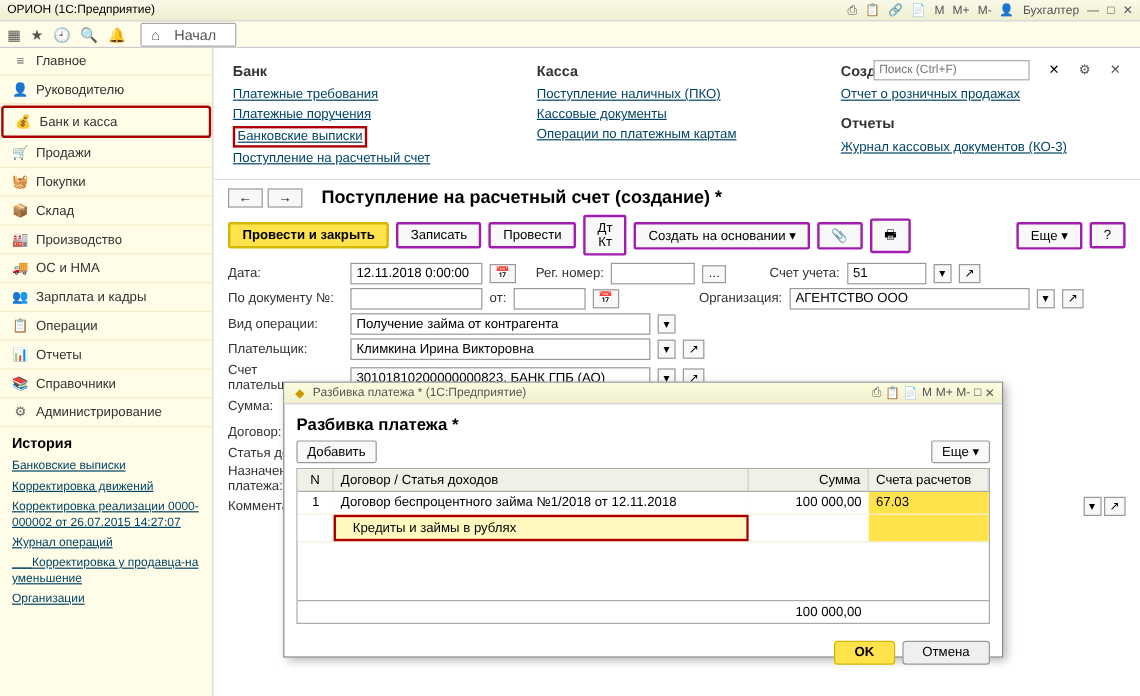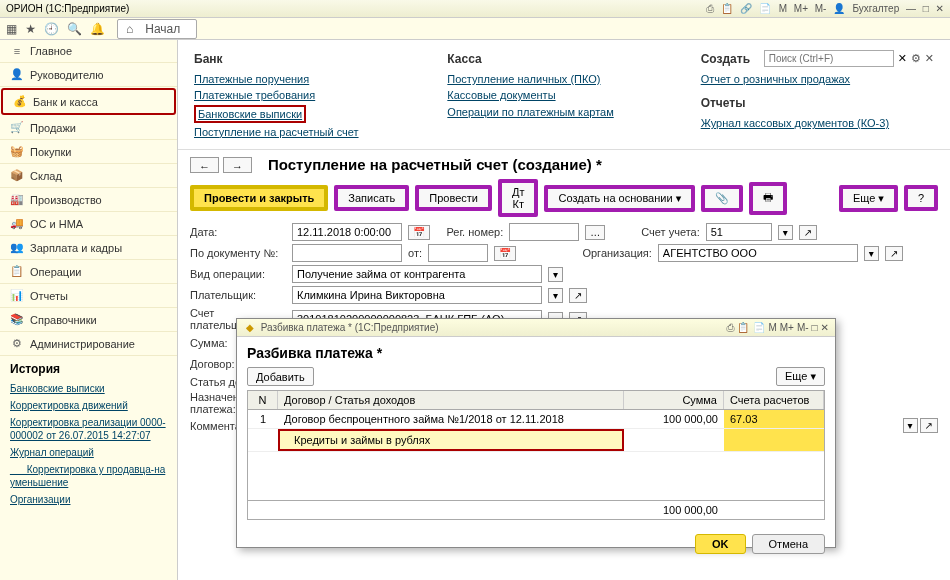--- a/index.html
+++ b/index.html
@@ -17,29 +17,29 @@
 .sidebar-item .icon { width: 14px; text-align: center; color: #666; }
 .history { padding: 6px 10px; }
 .history h4 { font-size: 12px; margin-bottom: 6px; }
 .history a { display: block; color: #046; text-decoration: underline; font-size: 10px; margin-bottom: 4px; cursor: pointer; line-height: 1.3; }
 .content { flex: 1; background: #fff; position: relative; overflow: hidden; }
 .nav-header { display: flex; padding: 12px 16px 4px; gap: 20px; }
 .nav-col { flex: 1; }
 .nav-col h4 { font-weight: bold; font-size: 12px; margin-bottom: 6px; color: #333; }
 .nav-col a { display: block; color: #046; font-size: 11px; text-decoration: underline; cursor: pointer; margin-bottom: 2px; line-height: 1.3; }
 .nav-col a.hl { border: 2px solid #a00; padding: 0 2px; display: inline-block; }
-.search-box { position: absolute; top: 10px; right: 16px; display: flex; align-items: center; gap: 4px; }
+.search-box { position: absolute; top: 10px; right: 16px; display: flex; align-items: center; gap: 16px; }
 .search-box input { width: 130px; font-size: 10px; padding: 2px 4px; border: 1px solid #aaa; }
 .search-box .gear, .search-box .x { cursor: pointer; color: #555; }
 .form-area { border-top: 1px solid #ddd; margin-top: 4px; padding: 6px 12px; position: relative; }
 .form-nav { display: flex; gap: 4px; align-items: center; margin-bottom: 4px; }
 .form-nav button { border: 1px solid #999; background: #f8f8f8; padding: 1px 8px; cursor: pointer; font-size: 11px; }
 .form-title { font-size: 15px; font-weight: bold; margin-left: 12px; }
 .btn-row { display: flex; gap: 6px; align-items: center; margin: 6px 0; }
-.btn-row button { border: 4px solid #a21caf; background: #f8f8f8; padding: 3px 10px; cursor: pointer; font-size: 11px; border-radius: 2px; }
+.btn-row button { border: 2px solid #a21caf; background: #f8f8f8; padding: 3px 10px; cursor: pointer; font-size: 11px; border-radius: 2px; }
 .btn-row button.primary { background: #ffe34d; border-color: #d4b800; font-weight: bold; }
 .btn-row .more { margin-left: auto; }
 .form-row { display: flex; align-items: center; margin: 3px 0; gap: 6px; font-size: 11px; }
 .form-row label { width: 96px; color: #333; }
 .form-row input, .form-row select { border: 1px solid #999; padding: 2px 4px; font-size: 11px; }
 .form-row input.w100 { width: 110px; }
 .form-row input.w180 { width: 250px; }
 .form-row .dots { border: 1px solid #999; background: #f8f8f8; padding: 1px 4px; cursor: pointer; font-size: 10px; }
 .link-hl { color: #046; text-decoration: underline; border: 2px solid #a00; padding: 0 4px; cursor: pointer; }
 .modal { position: absolute; left: 236px; top: 318px; width: 600px; height: 230px; background: #fff; border: 1px solid #888; box-shadow: 3px 3px 8px rgba(0,0,0,0.3); }
@@ -174,22 +174,22 @@
     <div class="search-box">
       <input placeholder="Поиск (Ctrl+F)" style="">
       <span>✕</span>
       <span class="gear">⚙</span>
       <span class="x">✕</span>
     </div>
 
     <div class="nav-header">
       <div class="nav-col">
         <h4>Банк</h4>
+        <a>Платежные требования</a>
         <a>Платежные поручения</a>
-        <a>Платежные требования</a>
         <a class="hl">Банковские выписки</a>
         <a>Поступление на расчетный счет</a>
       </div>
       <div class="nav-col">
         <h4>Касса</h4>
         <a>Поступление наличных (ПКО)</a>
         <a>Кассовые документы</a>
         <a>Операции по платежным картам</a>
       </div>
       <div class="nav-col">

